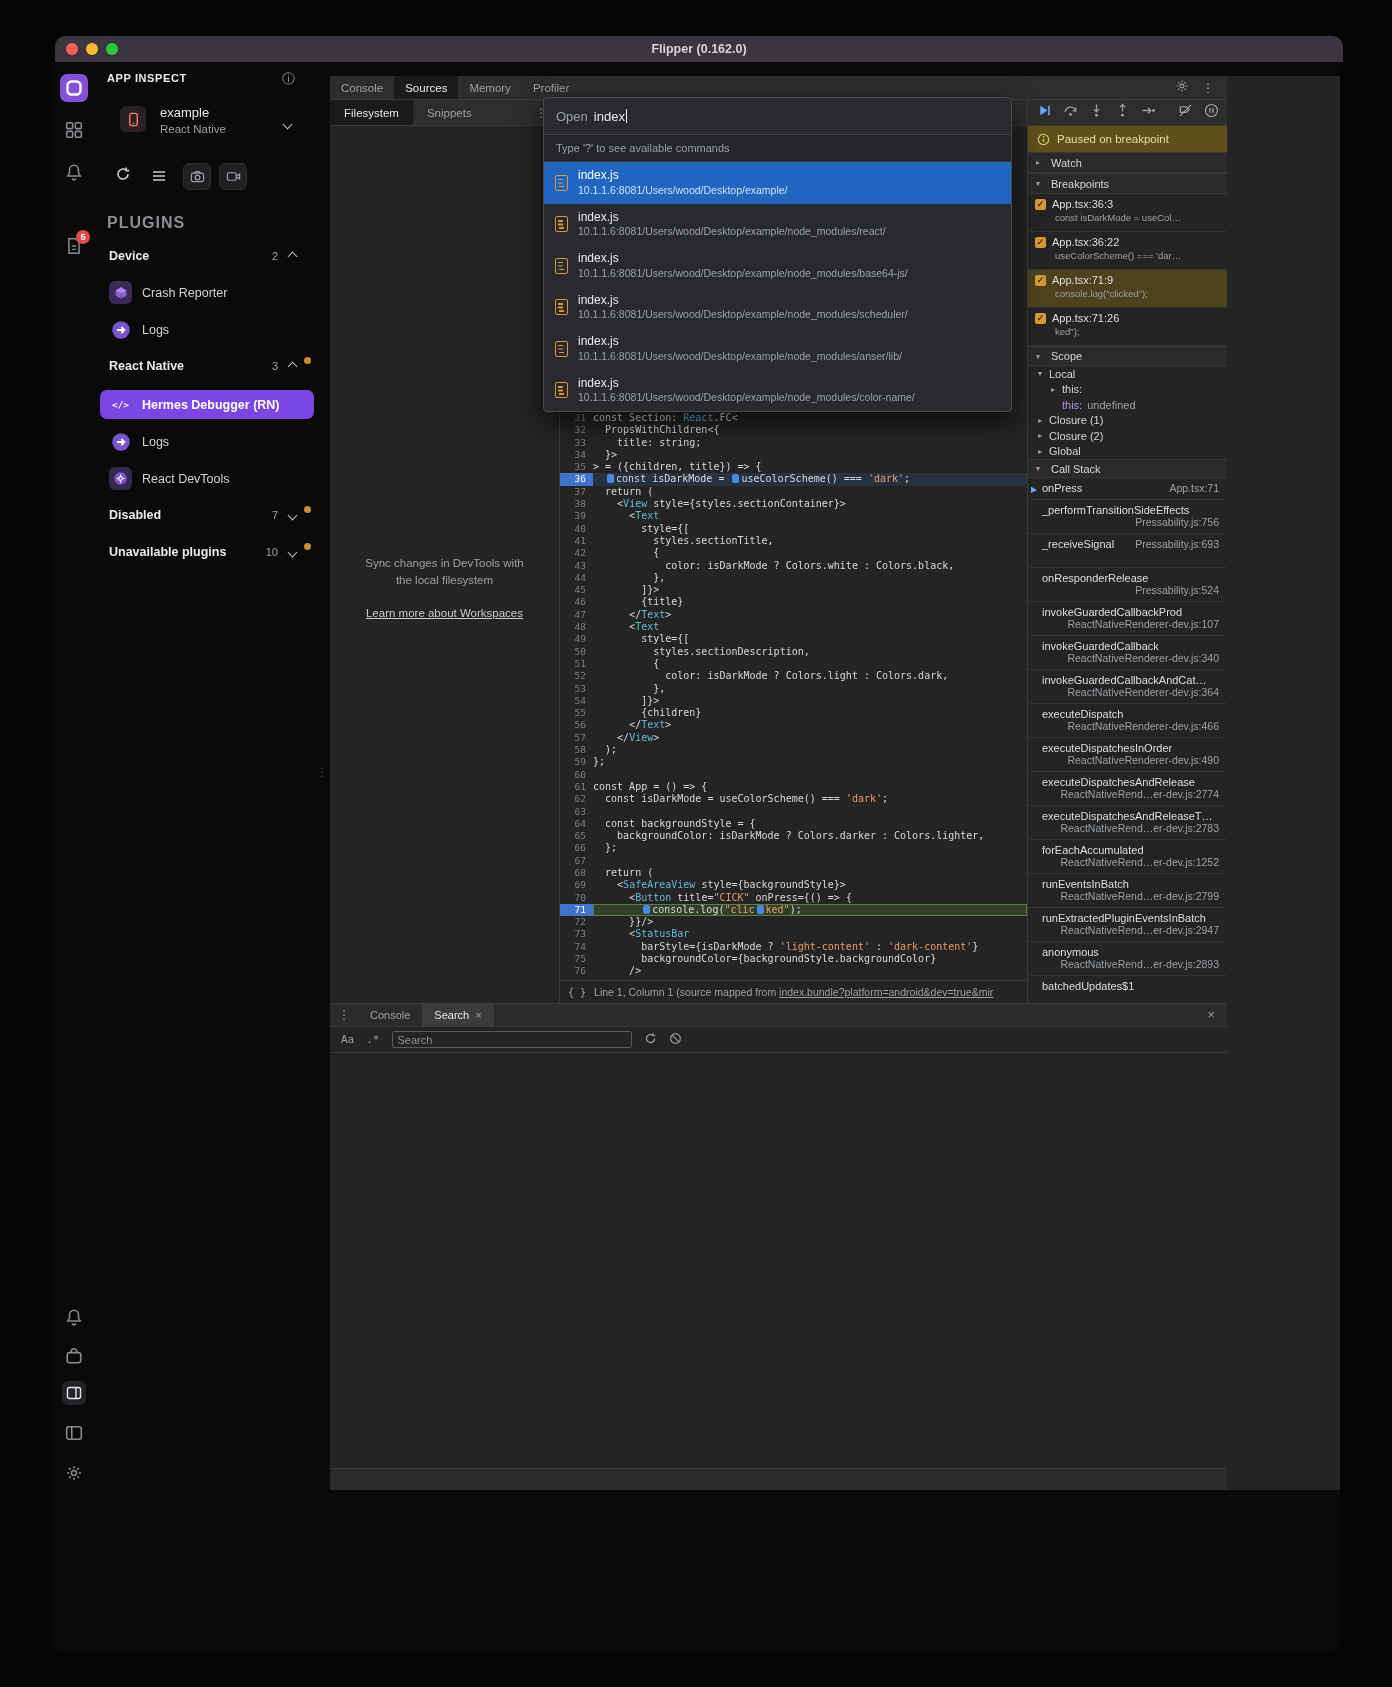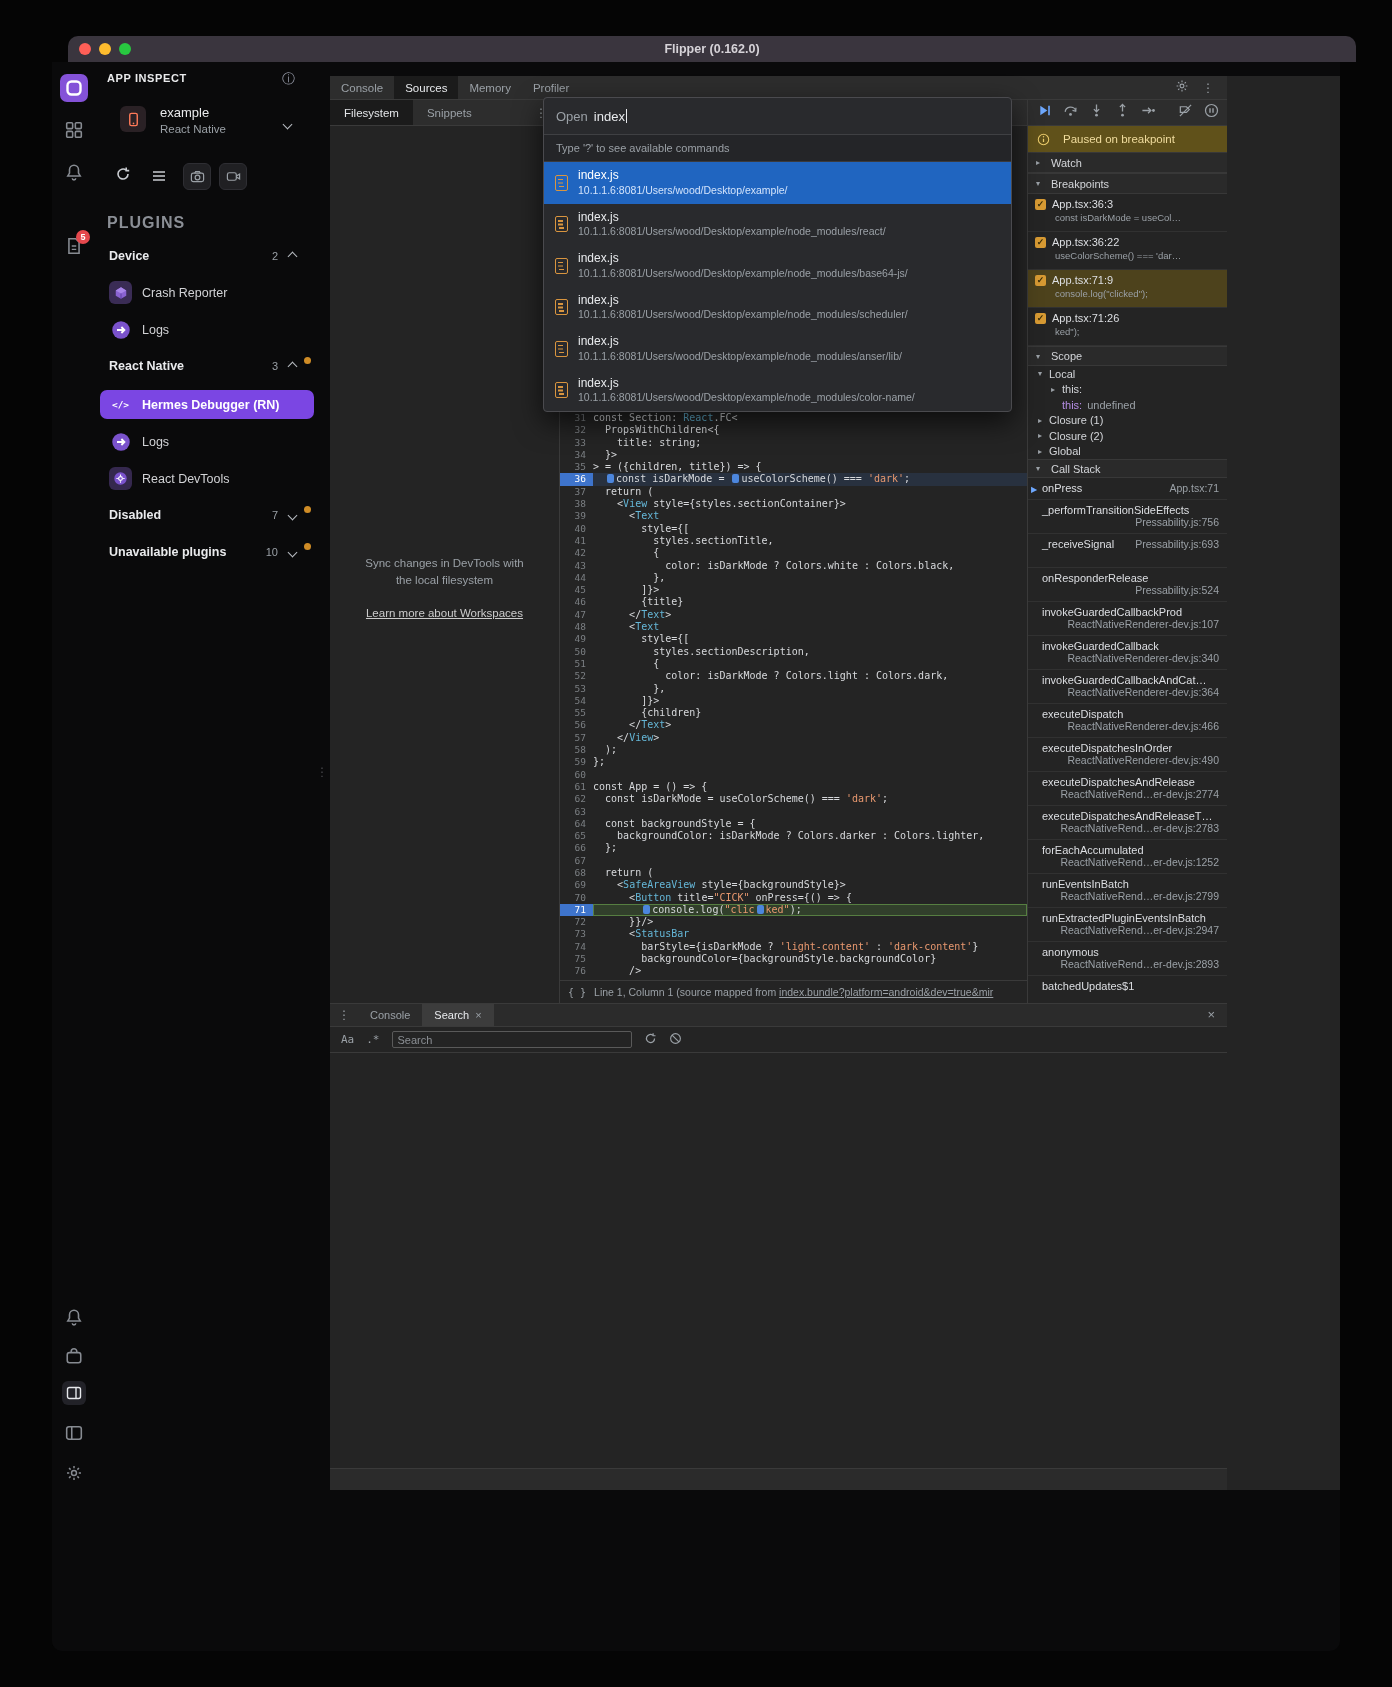--- a/index.html
+++ b/index.html
@@ -1,20 +1,20 @@
 <!DOCTYPE html>
 <html><head>
 <meta charset="utf-8">
 <style>
   *{margin:0;padding:0;box-sizing:border-box}
   html,body{background:#000;font-family:"Liberation Sans",sans-serif;}
   .stage{position:relative;width:1392px;height:1687px;background:#050505;overflow:hidden}
 
   
-  .titlebar{position:absolute;left:68px;top:36px;width:1288px;height:26px;background:#3a353e;border-radius:10px 10px 0 0;display:flex;align-items:center;justify-content:center}
+  .titlebar{position:absolute;left:55px;top:36px;width:1288px;height:26px;background:#3a353e;border-radius:10px 10px 0 0;display:flex;align-items:center;justify-content:center}
   .tb-title{font-size:12.5px;font-weight:700;color:#d6d3d8}
   .lights{position:absolute;left:11px;top:7px;display:flex;gap:8px}
   .light{width:12px;height:12px;border-radius:50%}
   .l-red{background:#ff5f57}.l-yel{background:#febc2e}.l-grn{background:#28c840}
   .window-body{position:absolute;left:52px;top:62px;width:1288px;height:1589px;background:#0a0a0b;border-radius:0 0 10px 10px;overflow:hidden}
 
   
   .rail{position:absolute;left:0;top:0;width:44px;height:100%;background:#0a0a0b;color:#878b92}
   .rail svg{display:block}
   .r-icon{position:absolute;width:18px;height:18px;color:#878b92}
@@ -83,21 +83,21 @@
   .chip{display:inline-block;width:7px;height:9px;background:#4c86dd;border-radius:2px;margin:0 2px;vertical-align:-1px}
   .status-bar{position:absolute;left:230px;top:904px;width:467px;height:23px;background:#242424;border-top:1px solid #3a3a3a;display:flex;align-items:center;gap:8px;padding:0 8px;font-size:10.5px;color:#9aa0a6;white-space:nowrap;overflow:hidden}
   .braces{font-family:"DejaVu Sans Mono",monospace;font-size:10px;color:#9aa0a6}
   .status-link{text-decoration:underline}
 
   
   .debug-pane{position:absolute;left:697px;top:24px;width:200px;height:903px;background:#242424;border-left:1px solid #3a3a3a;overflow:hidden}
   .dbg-toolbar{height:26px;display:flex;align-items:center;gap:11px;padding:0 9px;background:#2d2d2d;border-bottom:1px solid #3a3a3a}
   .dbg-toolbar svg{width:15px;height:15px;color:#9aa0a6;flex:0 0 auto}
   .dbg-sep{width:1px;height:14px;background:#454545}
-  .paused-banner{height:26px;display:flex;align-items:center;gap:13px;padding:0 9px;background:#60511a;color:#f0dc9e;font-size:11.5px}
+  .paused-banner{height:26px;display:flex;align-items:center;gap:7px;padding:0 9px;background:#60511a;color:#f0dc9e;font-size:11.5px}
   .paused-banner svg{width:13px;height:13px;flex:0 0 auto}
   .dbg-sec{display:flex;align-items:center;gap:6px;padding:0 8px;background:#2a2a2a;border-top:1px solid #383838;border-bottom:1px solid #383838;color:#d3d5d9;font-size:11px}
   .dbg-sec .arr{color:#9aa0a6;font-size:8px;width:9px}
   .h21{height:21px}.h20{height:20px}.h19{height:19px}
   .bp{height:38px;padding:4px 6px 0 7px;border-bottom:1px solid #313131}
   .bp.active{background:#4d421c}
   .bp-top{display:flex;align-items:center;gap:6px}
   .bp-check{width:11px;height:11px;border-radius:2px;background:#d79a33;color:#3a2d07;font-size:9px;line-height:11px;text-align:center;font-weight:700;flex:0 0 auto}
   .bp-loc{font-size:11px;color:#dddfe3}
   .bp-snip{margin:2px 0 0 20px;font-family:Liberation Sans, sans-serif;font-size:9.5px;color:#9aa0a6;white-space:nowrap;overflow:hidden}

